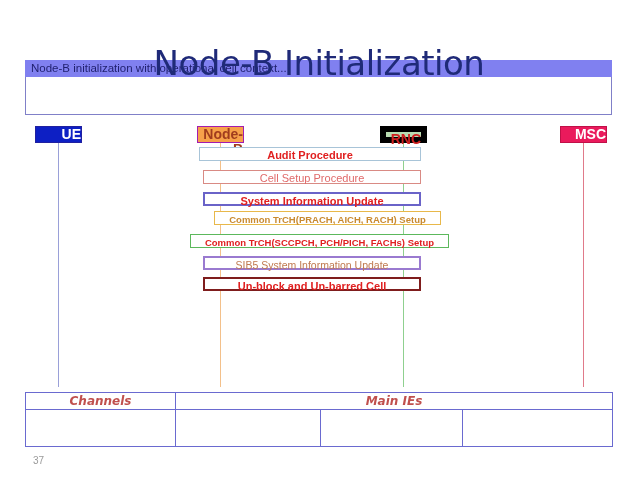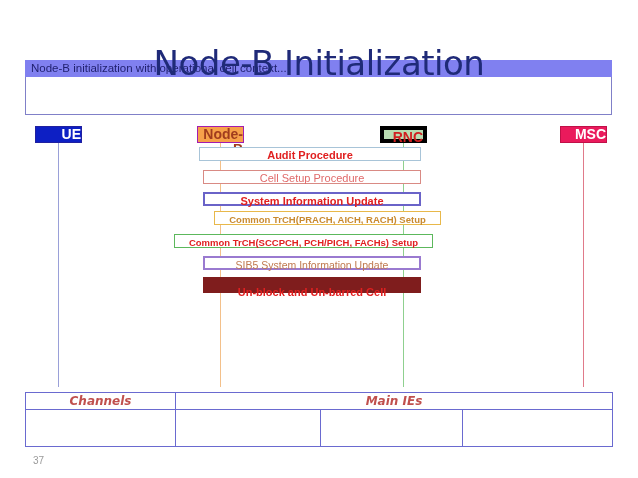--- a/index.html
+++ b/index.html
@@ -107,21 +107,21 @@
   }
   #actor-nodeb {
     left: 197px; width: 47px;
     background: #f7a14a;
     border: 1px solid #a21caf;
     color: #a03c1e;
   }
   #actor-rnc {
     left: 380px; width: 47px;
     background: #b9dcb2;
-    border: 4px solid #000000;
+    border: 6px solid #000000;
     color: #d02020;
   }
   #actor-msc {
     left: 560px; width: 47px;
     background: #ea1a5c;
     border: 1px solid #c01048;
     color: #ffffff;
   }
 
   
@@ -137,25 +137,25 @@
   }
 
   .msg-1 { left: 199px; top: 147px; width: 222px; border: 1px solid #a8c4d8;
            color: #e02020; font-size: 11px; font-weight: bold; }
   .msg-2 { left: 203px; top: 170px; width: 218px; border: 1px solid #d98a84;
            color: #e06a6a; font-size: 11px; font-weight: normal; }
   .msg-3 { left: 203px; top: 192px; width: 218px; border: 2px solid #6a63c8;
            color: #e02020; font-size: 11px; font-weight: bold; }
   .msg-4 { left: 199px; top: 211px; width: 227px; border: 1px solid #e8b84a;
            color: #c98a30; font-size: 9.5px; font-weight: bold; margin-left: 15px; }
-  .msg-5 { left: 174px; top: 234px; width: 259px; border: 1px solid #5cb85c;
+  .msg-5 { left: 190px; top: 234px; width: 259px; border: 1px solid #5cb85c;
            color: #e02020; font-size: 9.5px; font-weight: bold; }
   .msg-6 { left: 203px; top: 256px; width: 218px; border: 2px solid #9a7ad0;
            color: #c07a50; font-size: 10.5px; font-weight: normal; }
-  .msg-7 { left: 203px; top: 277px; width: 218px; border: 8px solid #7f1d1d;
+  .msg-7 { left: 203px; top: 277px; width: 218px; border: 2px solid #7f1d1d;
            color: #e02020; font-size: 11px; font-weight: bold; }
 
   
   #table-wrap {
     position: absolute;
     left: 25px;
     top: 392px;
     width: 587px;
     height: 67px;
     z-index: 15;

